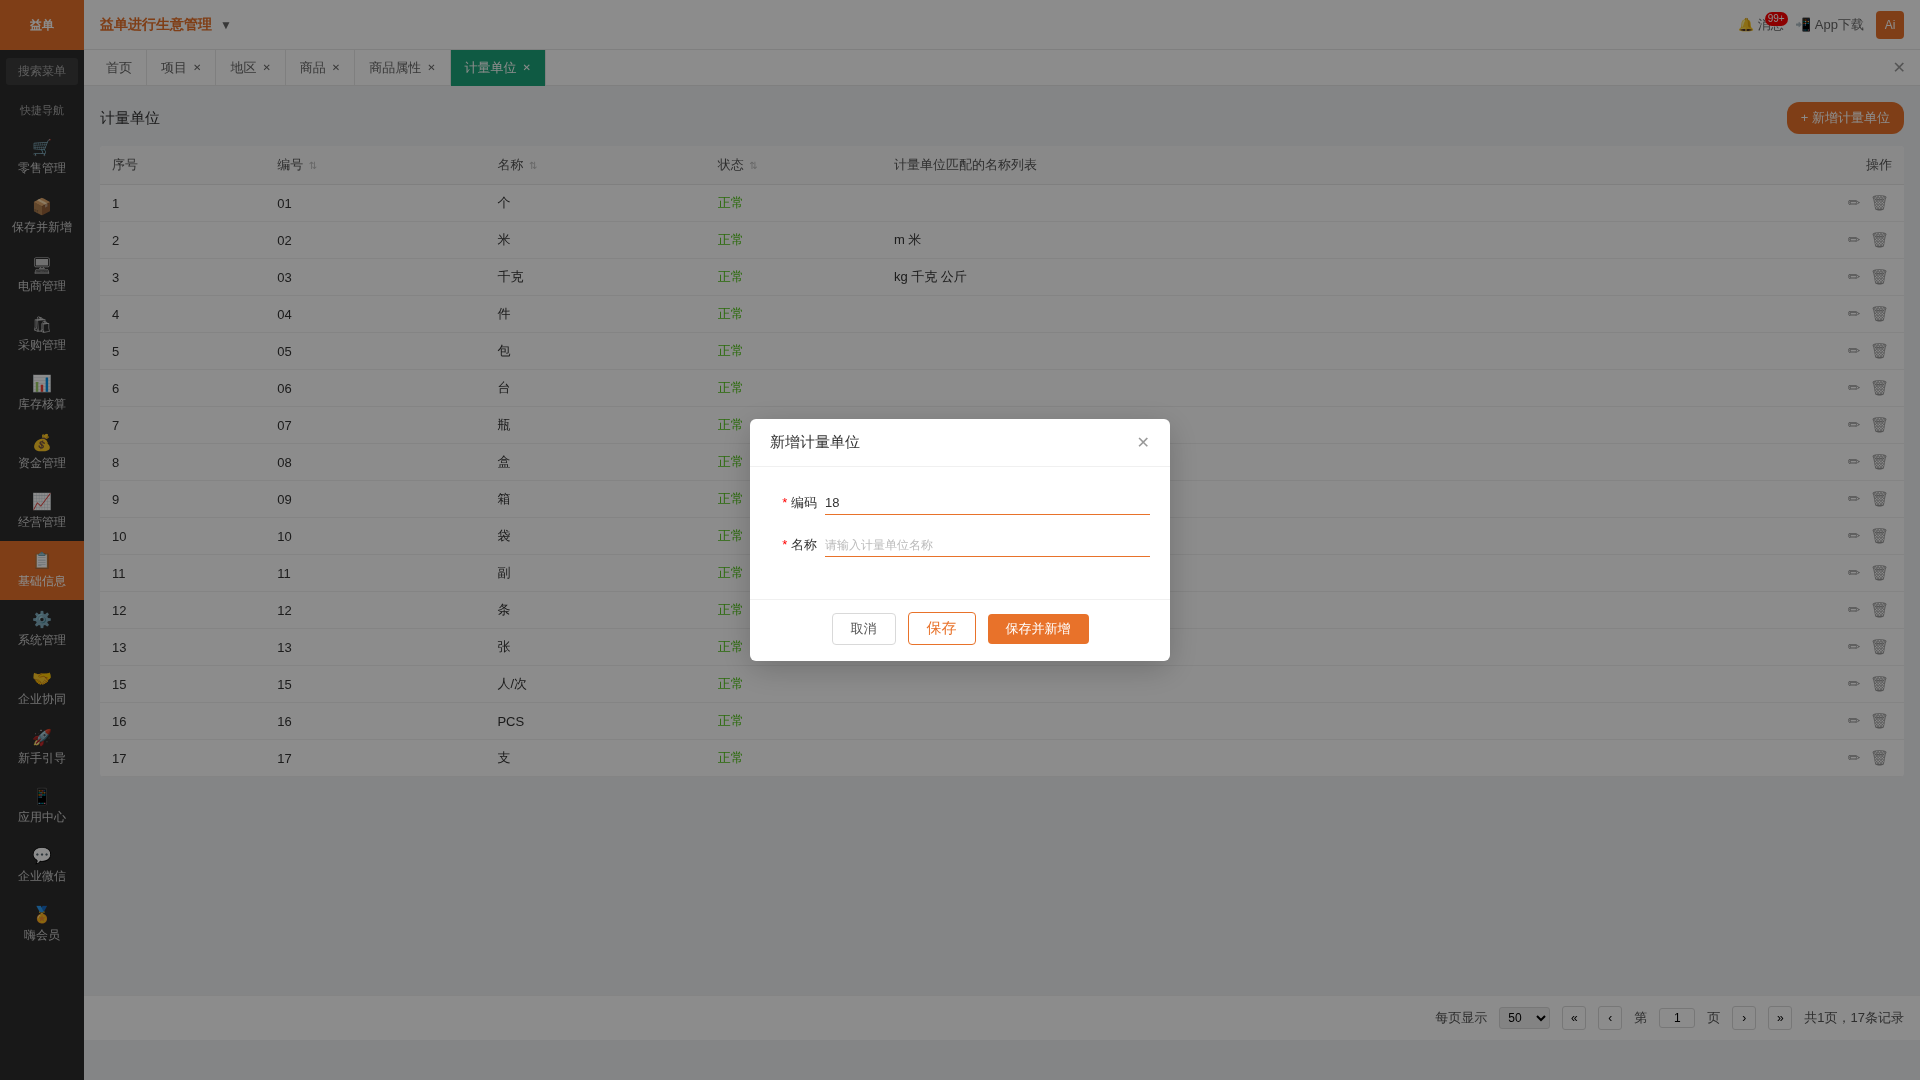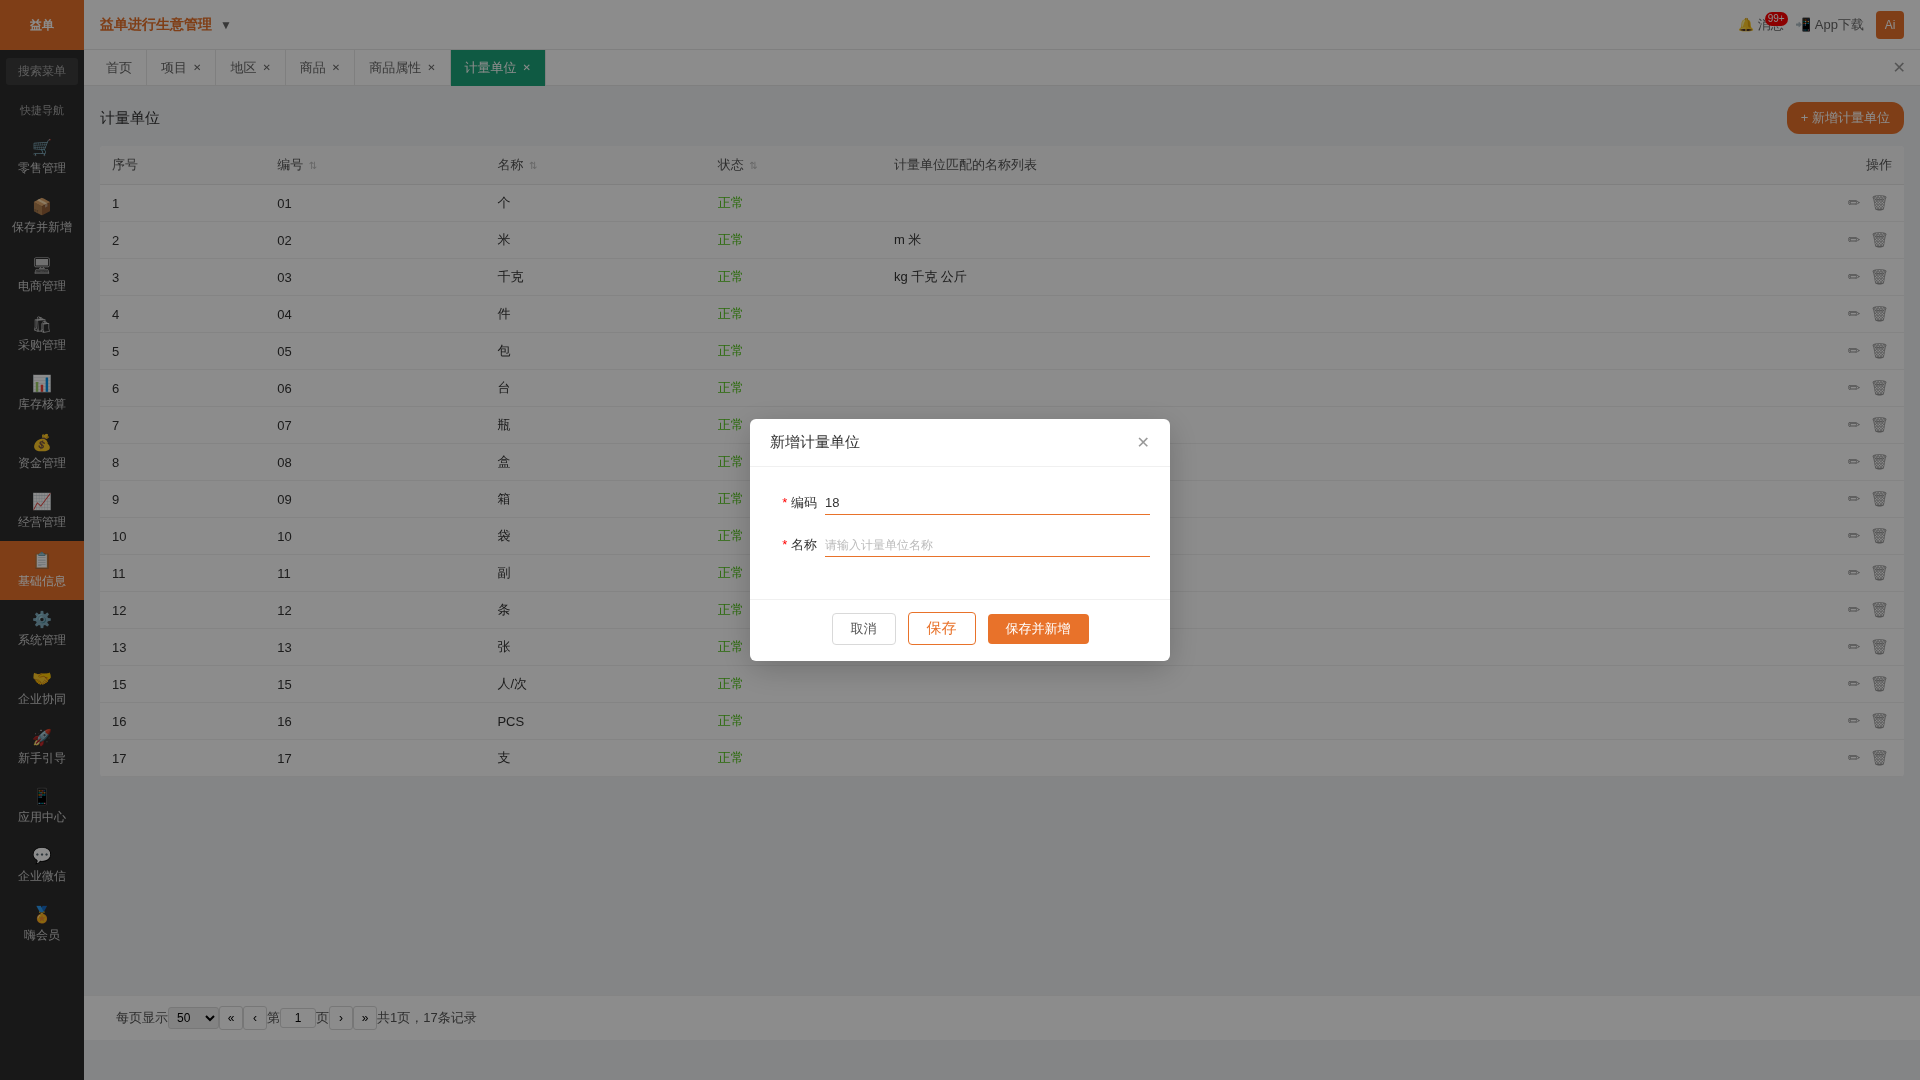--- a/index.html
+++ b/index.html
@@ -47,21 +47,21 @@
     .table-wrapper { background: white; border-radius: 4px; overflow: hidden; }
     table { width: 100%; border-collapse: collapse; }
     thead tr { background: #fafafa; }
     th { padding: 10px 12px; text-align: left; font-weight: 500; color: #555; border-bottom: 1px solid #e8e8e8; font-size: 13px; white-space: nowrap; }
     td { padding: 9px 12px; border-bottom: 1px solid #f0f0f0; font-size: 13px; color: #333; }
     .sort-icon { color: #bbb; font-size: 10px; margin-left: 2px; }
     .status-normal { color: #52c41a; }
     .action-btn { background: none; border: none; cursor: pointer; color: #999; font-size: 15px; padding: 0 3px; }
 
     
-    .pagination-bar { background: white; padding: 10px 32px; display: flex; align-items: center; gap: 0; border-top: 1px solid #f0f0f0; font-size: 13px; color: #555; flex-shrink: 0; }
+    .pagination-bar { background: white; padding: 10px 16px; display: flex; align-items: center; justify-content: flex-end; gap: 12px; border-top: 1px solid #f0f0f0; font-size: 13px; color: #555; flex-shrink: 0; }
     .page-size-select { border: 1px solid #d9d9d9; border-radius: 3px; padding: 2px 4px; font-size: 12px; }
     .page-btn { width: 24px; height: 24px; border: 1px solid #d9d9d9; background: white; border-radius: 3px; cursor: pointer; font-size: 12px; display: flex; align-items: center; justify-content: center; }
     .page-input { width: 36px; border: 1px solid #d9d9d9; border-radius: 3px; text-align: center; padding: 2px; font-size: 12px; }
 
     
     .modal-overlay { position: fixed; top: 0; left: 0; width: 1920px; height: 1080px; background: rgba(0,0,0,0.45); z-index: 1000; display: flex; align-items: center; justify-content: center; }
     .modal { background: white; border-radius: 6px; width: 420px; box-shadow: 0 8px 32px rgba(0,0,0,0.2); }
     .modal-header { padding: 14px 20px; border-bottom: 1px solid #f0f0f0; display: flex; align-items: center; justify-content: space-between; }
     .modal-title { font-size: 15px; font-weight: 500; color: #333; }
     .modal-close { background: none; border: none; cursor: pointer; color: #999; font-size: 16px; }

